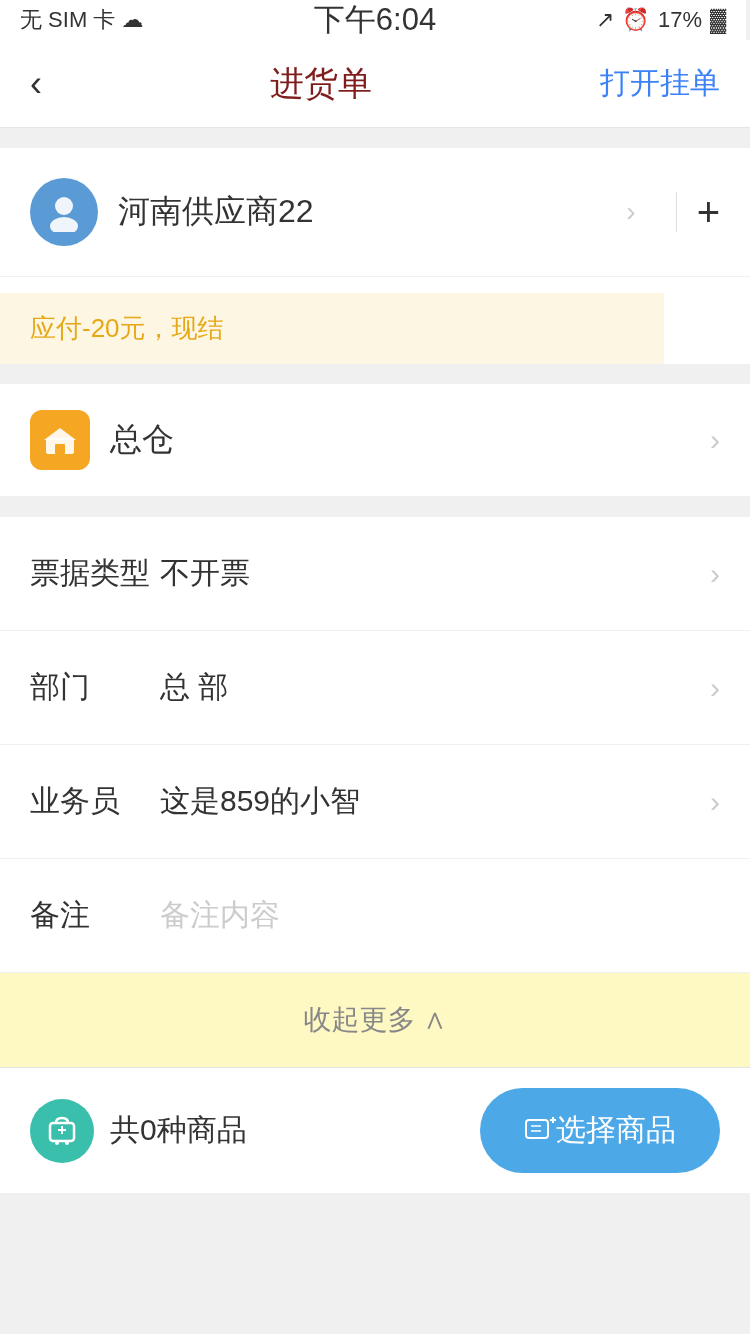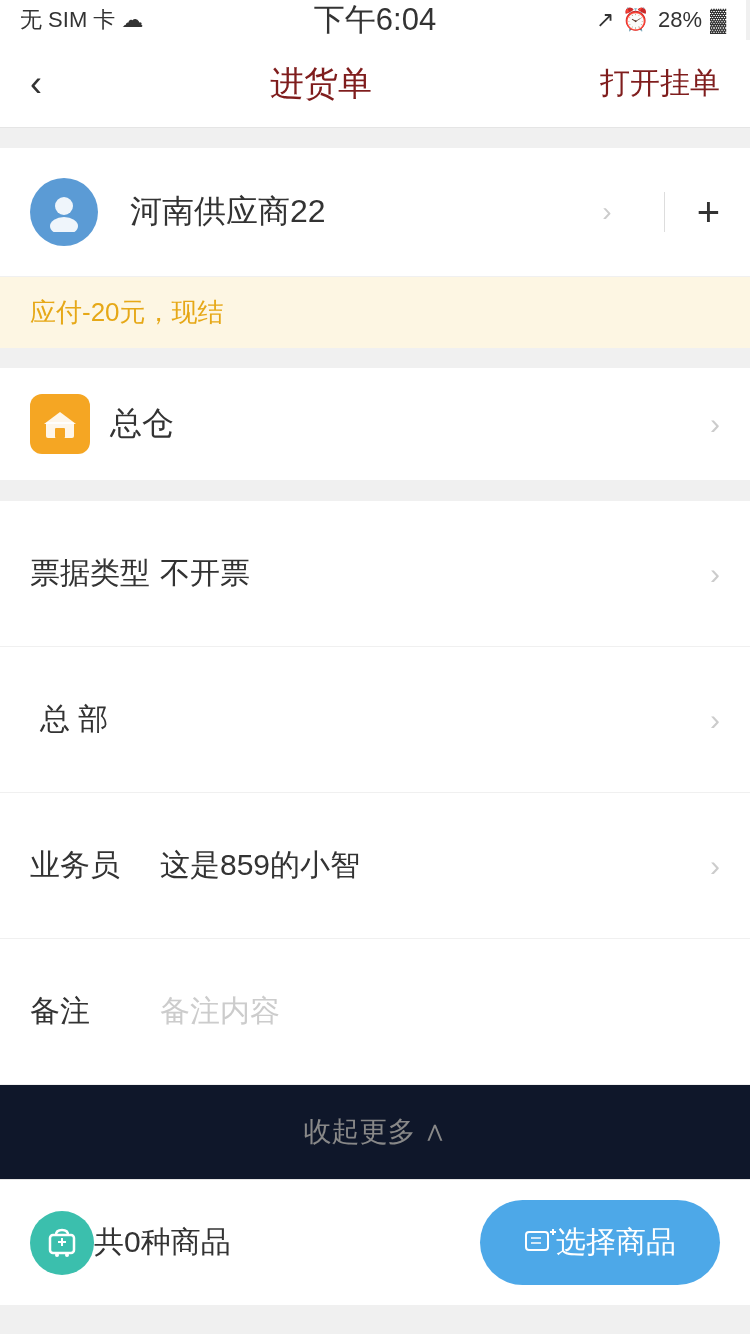--- a/index.html
+++ b/index.html
@@ -61,21 +61,21 @@
       color: #333;
       cursor: pointer;
     }
     .nav-title {
       font-size: 34px;
       font-weight: 500;
       color: #7f1d1d;
     }
     .nav-action {
       font-size: 30px;
-      color: #7f1d1d;
+      color: #3b82f6;
       cursor: pointer;
     }
 
     
     .section-divider {
       width: 750px;
       height: 20px;
       background: #f0f0f0;
     }
 
@@ -85,21 +85,20 @@
       width: 750px;
     }
 
     
     .supplier-row {
       display: flex;
       align-items: center;
       padding: 30px 30px;
       background: #fff;
       border-bottom: 1px solid #f0f0f0;
-      gap: 12px;
     }
     .supplier-avatar {
       width: 68px;
       height: 68px;
       border-radius: 50%;
       background: #5b9bd5;
       display: flex;
       align-items: center;
       justify-content: center;
       margin-right: 20px;
@@ -130,21 +129,22 @@
       background: #ddd;
       margin: 0 20px 0 10px;
     }
 
     
     .notice-bar {
       background: #fdf6e3;
       padding: 18px 30px;
       font-size: 26px;
       color: #e6a817;
-      width: 750px;
+      width: 664px;
+      margin-top: 16px;
     }
 
     
     .warehouse-row {
       display: flex;
       align-items: center;
       padding: 26px 30px;
       background: #fff;
       border-bottom: 1px solid #f0f0f0;
       cursor: pointer;
@@ -167,21 +167,21 @@
     }
     .chevron-icon {
       color: #ccc;
       font-size: 30px;
     }
 
     
     .form-row {
       display: flex;
       align-items: center;
-      padding: 52px 30px;
+      padding: 36px 30px;
       background: #fff;
       border-bottom: 1px solid #f0f0f0;
       cursor: pointer;
     }
     .form-label {
       font-size: 30px;
       color: #333;
       width: 120px;
       flex-shrink: 0;
     }
@@ -194,40 +194,41 @@
     .form-value.placeholder {
       color: #ccc;
     }
 
     
     .collapse-bar {
       display: flex;
       align-items: center;
       justify-content: center;
       padding: 28px 0;
-      background: #0f172a;
+      background: #fef9c3;
       font-size: 28px;
       color: #888;
       cursor: pointer;
       gap: 8px;
     }
 
     
     .bottom-bar {
       display: flex;
       align-items: center;
       justify-content: space-between;
       padding: 20px 30px;
       background: #fff;
       border-top: 1px solid #e5e5e5;
       width: 750px;
     }
     .bottom-left {
       display: flex;
       align-items: center;
+      gap: 16px;
     }
     .cart-icon-wrap {
       width: 64px;
       height: 64px;
       border-radius: 50%;
       background: #3bbfad;
       display: flex;
       align-items: center;
       justify-content: center;
     }
@@ -258,21 +259,21 @@
 <body>
 
 <div class="status-bar">
   <div class="status-left">
     <span>无 SIM 卡 ☁</span>
   </div>
   <span class="status-center">下午6:04</span>
   <div class="status-right">
     <span>↗</span>
     <span>⏰</span>
-    <span>28%</span>
+    <span>17%</span>
     <span>▓</span>
   </div>
 </div>
 
 <div class="nav-bar">
   <span class="nav-back">‹</span>
   <span class="nav-title">进货单</span>
   <span class="nav-action">打开挂单</span>
 </div>
 
@@ -319,20 +320,21 @@
 
   <div class="white-section">
 
     <div class="form-row">
       <span class="form-label">票据类型</span>
       <span class="form-value">不开票</span>
       <span class="chevron-icon">›</span>
     </div>
 
     <div class="form-row">
+      <span class="form-label">部门</span>
       <span class="form-value">总 部</span>
       <span class="chevron-icon">›</span>
     </div>
 
     <div class="form-row">
       <span class="form-label">业务员</span>
       <span class="form-value">这是859的小智</span>
       <span class="chevron-icon">›</span>
     </div>
 

